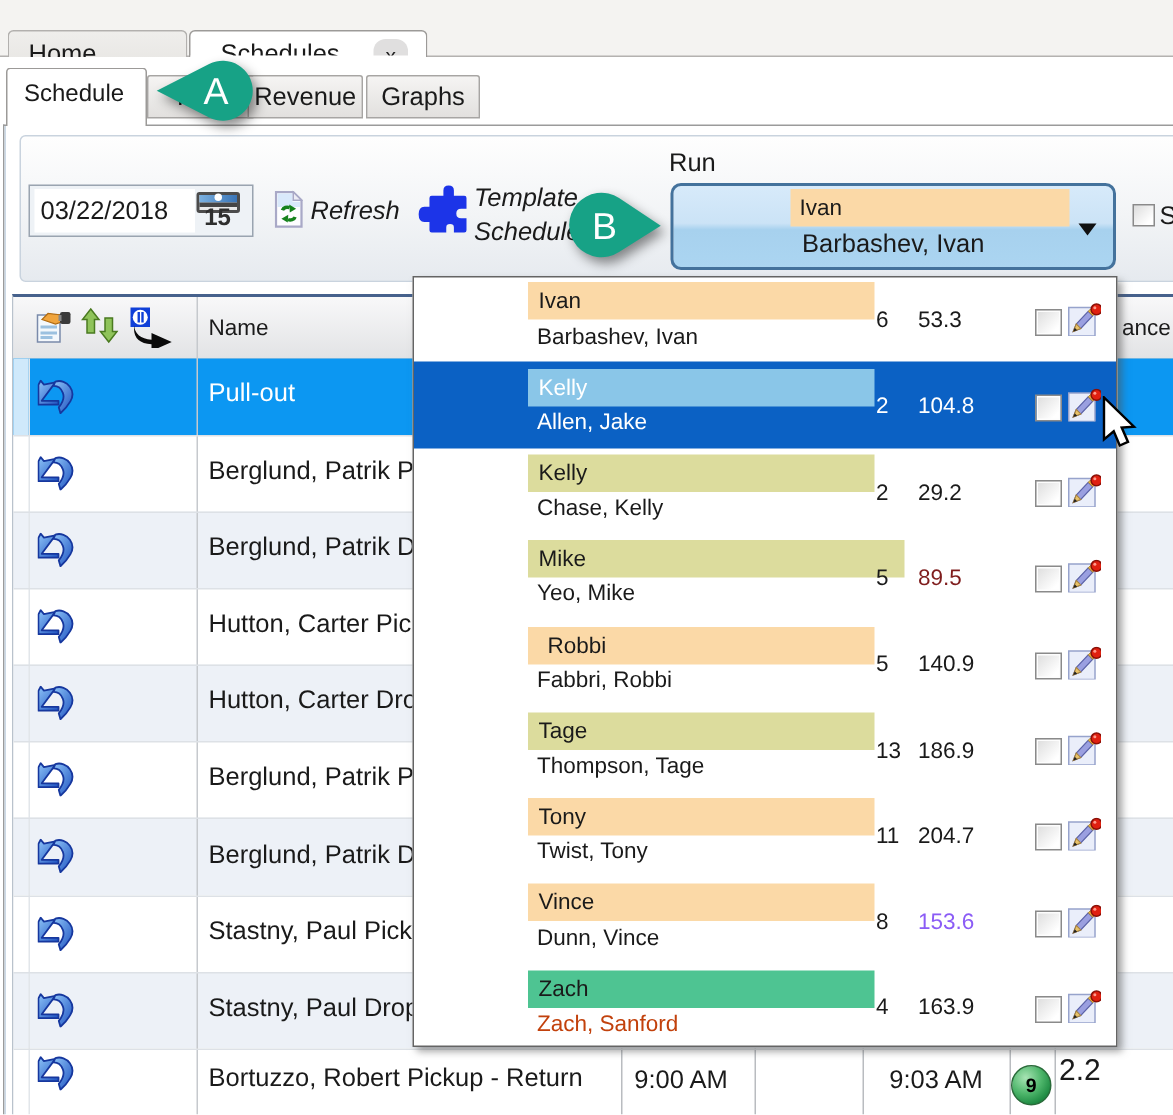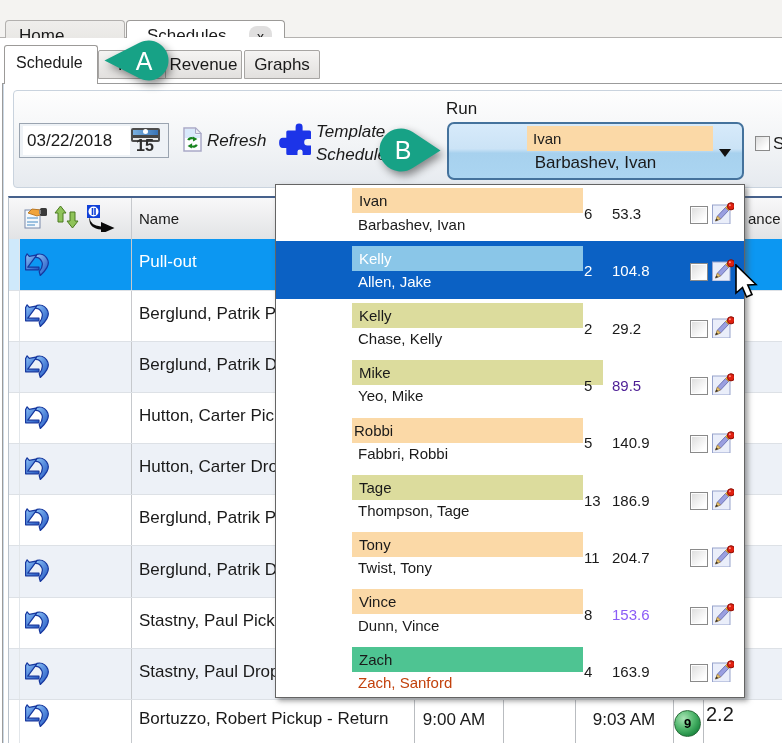--- a/index.html
+++ b/index.html
@@ -283,32 +283,32 @@
 <path d="M3.5 19 L5.5 14 L13.5 5.5 L16.5 8.5 L8.5 17 Z" fill="#9a9fe0" stroke="#5c63a8" stroke-width="0.8"></path>
     <path d="M13.5 5.5 L15 4 L18 7 L16.5 8.5 Z" fill="#e8b93e" stroke="#a8823a" stroke-width="0.6"></path>
 <path d="M3.5 19 L5.5 14 L8.5 17 Z" fill="#e8c26a" stroke="#a8823a" stroke-width="0.7"></path>
 <path d="M3.5 19 L4.5 16.5 L6.1 18.1 Z" fill="#222"></path>
 <circle cx="19" cy="4.3" r="3.6" fill="#e02010" stroke="#8a0f06"></circle>
 <circle cx="17.9" cy="3.2" r="1" fill="#ff9a8a"></circle>
 </svg>
 <div class="abs" style="left:352px;top:360.2px;width:251px;height:25px;background:#dcdc9d;color:#1a1a1a;font-size:15px;line-height:25px;padding-left:7px;box-sizing:border-box">Mike</div>
 <div class="abs" style="left:358px;top:387.4px;font-size:15px;color:#1a1a1a">Yeo, Mike</div>
 <div class="abs" style="left:584px;top:376.9px;font-size:15px;color:#1a1a1a">5</div>
-<div class="abs" style="left:612px;top:376.9px;font-size:15px;color:#4c1d95">89.5</div>
+<div class="abs" style="left:612px;top:376.9px;font-size:15px;color:#7f1d1d">89.5</div>
 <div class="abs" style="left:689.5px;top:377.4px;width:16px;height:16px;border:1px solid #8a8a8a;background:linear-gradient(135deg,#dcdcdc,#fff 80%);box-shadow:inset 0 0 0 1px #fdfdfd"></div>
 <svg class="abs" style="left:712px;top:373.4px" width="22" height="22" viewBox="0 0 22 22">
 <rect x="0.5" y="3" width="17.5" height="19" fill="#eaeefa" stroke="#97a3cc"></rect>
 <path d="M3.5 19 L5.5 14 L13.5 5.5 L16.5 8.5 L8.5 17 Z" fill="#9a9fe0" stroke="#5c63a8" stroke-width="0.8"></path>
     <path d="M13.5 5.5 L15 4 L18 7 L16.5 8.5 Z" fill="#e8b93e" stroke="#a8823a" stroke-width="0.6"></path>
 <path d="M3.5 19 L5.5 14 L8.5 17 Z" fill="#e8c26a" stroke="#a8823a" stroke-width="0.7"></path>
 <path d="M3.5 19 L4.5 16.5 L6.1 18.1 Z" fill="#222"></path>
 <circle cx="19" cy="4.3" r="3.6" fill="#e02010" stroke="#8a0f06"></circle>
 <circle cx="17.9" cy="3.2" r="1" fill="#ff9a8a"></circle>
 </svg>
-<div class="abs" style="left:352px;top:417.5px;width:231px;height:25px;background:#fbd9a7;color:#1a1a1a;font-size:15px;line-height:25px;padding-left:2px;box-sizing:border-box">Robbi</div>
+<div class="abs" style="left:352px;top:417.5px;width:231px;height:25px;background:#fbd9a7;color:#1a1a1a;font-size:15px;line-height:25px;padding-left:13px;box-sizing:border-box">Robbi</div>
 <div class="abs" style="left:358px;top:444.7px;font-size:15px;color:#1a1a1a">Fabbri, Robbi</div>
 <div class="abs" style="left:584px;top:434.2px;font-size:15px;color:#1a1a1a">5</div>
 <div class="abs" style="left:612px;top:434.2px;font-size:15px;color:#1a1a1a">140.9</div>
 <div class="abs" style="left:689.5px;top:434.7px;width:16px;height:16px;border:1px solid #8a8a8a;background:linear-gradient(135deg,#dcdcdc,#fff 80%);box-shadow:inset 0 0 0 1px #fdfdfd"></div>
 <svg class="abs" style="left:712px;top:430.7px" width="22" height="22" viewBox="0 0 22 22">
 <rect x="0.5" y="3" width="17.5" height="19" fill="#eaeefa" stroke="#97a3cc"></rect>
 <path d="M3.5 19 L5.5 14 L13.5 5.5 L16.5 8.5 L8.5 17 Z" fill="#9a9fe0" stroke="#5c63a8" stroke-width="0.8"></path>
     <path d="M13.5 5.5 L15 4 L18 7 L16.5 8.5 Z" fill="#e8b93e" stroke="#a8823a" stroke-width="0.6"></path>
 <path d="M3.5 19 L5.5 14 L8.5 17 Z" fill="#e8c26a" stroke="#a8823a" stroke-width="0.7"></path>
 <path d="M3.5 19 L4.5 16.5 L6.1 18.1 Z" fill="#222"></path>

